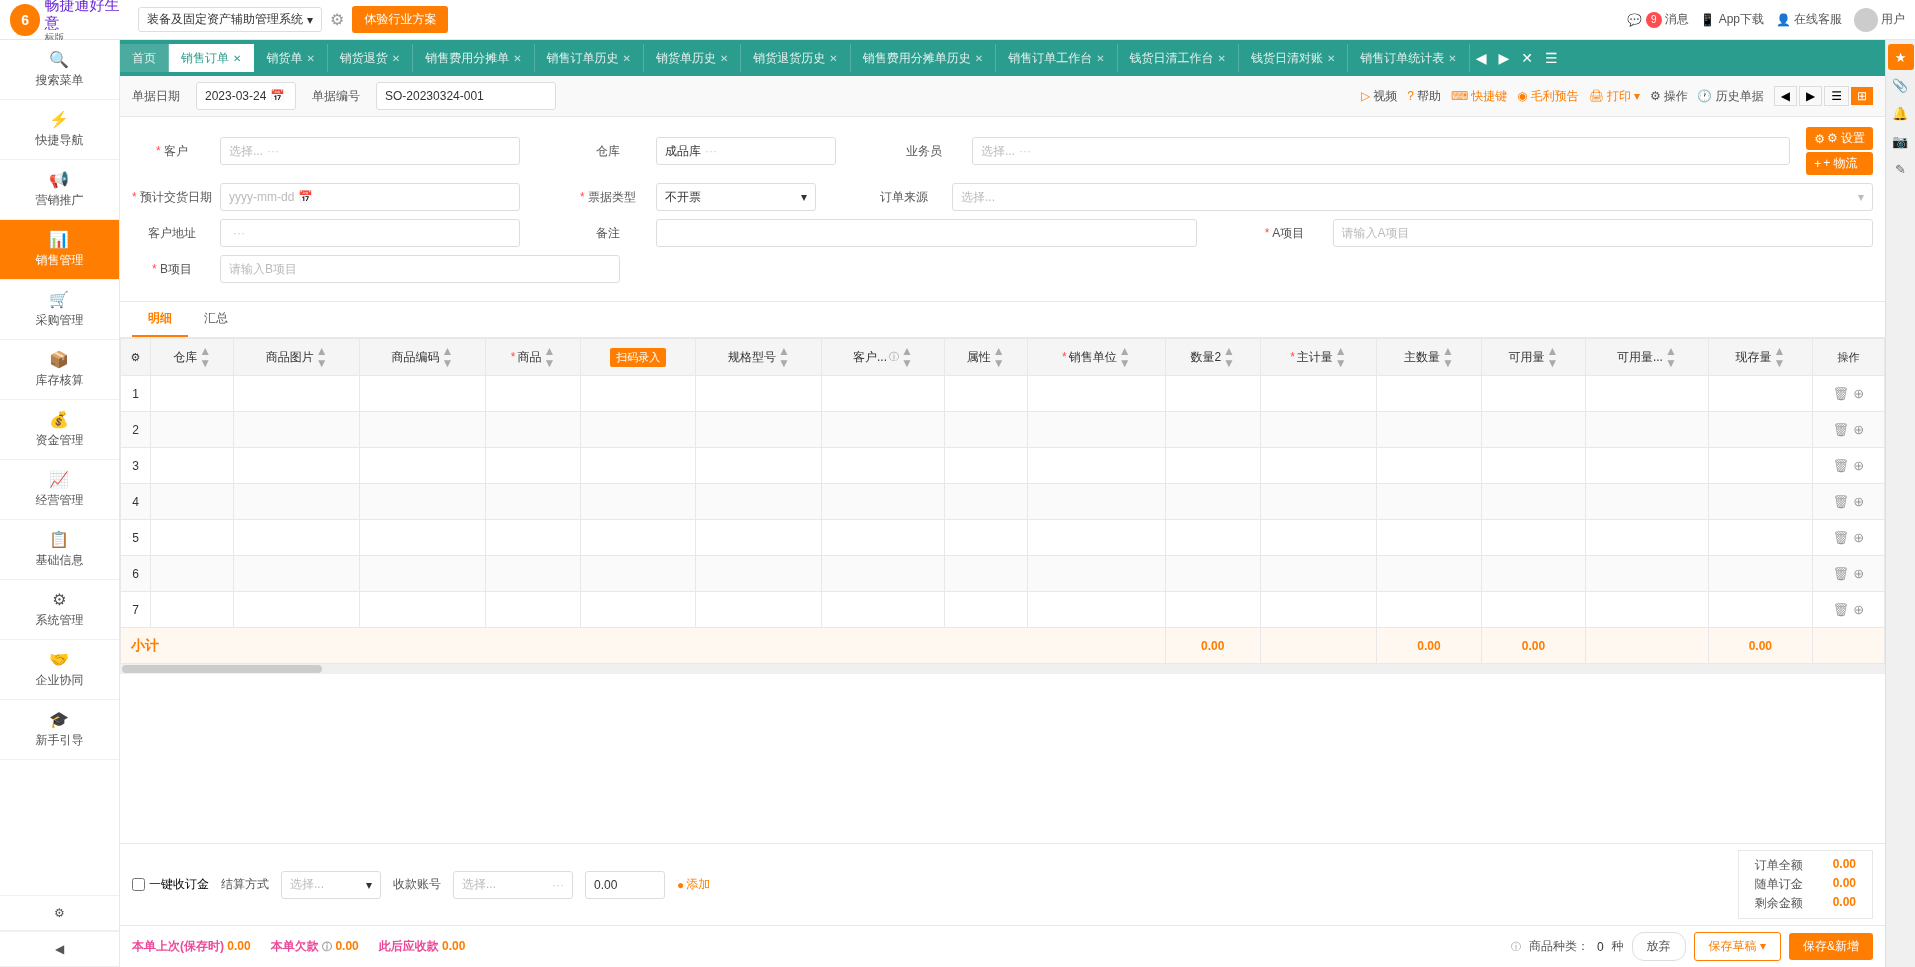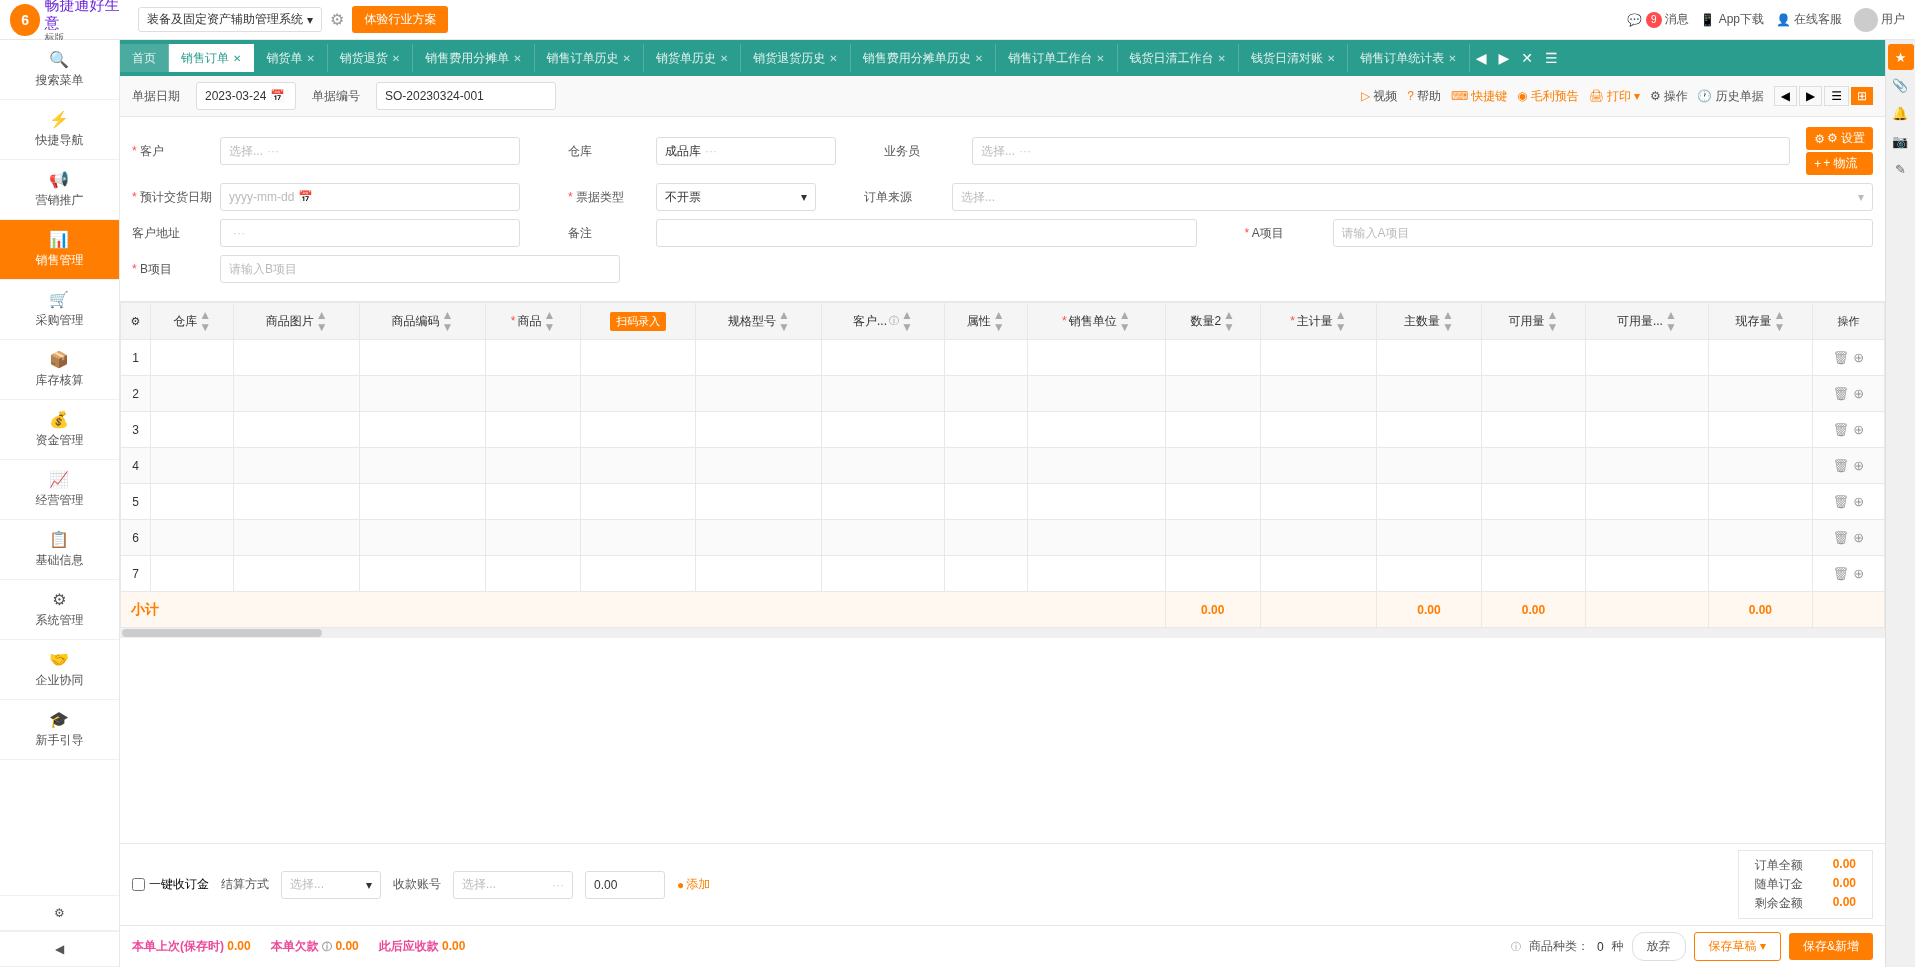--- a/index.html
+++ b/index.html
@@ -97,21 +97,21 @@
     .header-action { display: flex; align-items: center; gap: 3px; color: #555; cursor: pointer; font-size: 12px; }
     .header-action .icon { color: #ff7d00; }
 
     
     .form-area {
       background: white;
       padding: 10px 12px;
       border-bottom: 1px solid #e8e8e8;
     }
     .form-row { display: flex; align-items: center; margin-bottom: 8px; gap: 8px; }
-    .form-label { color: #555; min-width: 80px; text-align: left; flex-shrink: 0; }
+    .form-label { color: #555; min-width: 80px; text-align: center; flex-shrink: 0; }
     .form-label.required::before { content: '* '; color: #ff4d4f; }
     .form-input {
       border: 1px solid #ddd;
       border-radius: 3px;
       padding: 3px 8px;
       height: 28px;
       display: flex;
       align-items: center;
       color: #333;
       background: white;
@@ -520,20 +520,28 @@
       </div>
 
       <div class="form-row">
         <span class="form-label required">B项目</span>
         <div class="form-input" style="flex:0 0 400px;">
           <span class="placeholder" style="color:#bbb;">请输入B项目</span>
         </div>
       </div>
     </div>
 
+    <div class="detail-tabs">
+      <div class="detail-tab active">
+        <span>明细</span>
+      </div>
+      <div class="detail-tab">
+        <span>汇总</span>
+      </div>
+    </div>
 
     <div class="table-container">
       <table class="data-table">
         <thead>
           <tr>
             <th style="width:30px;">⚙</th>
             <th>
               <div class="th-sort">
                 <span>仓库</span>
                 <div class="sort-icon">

